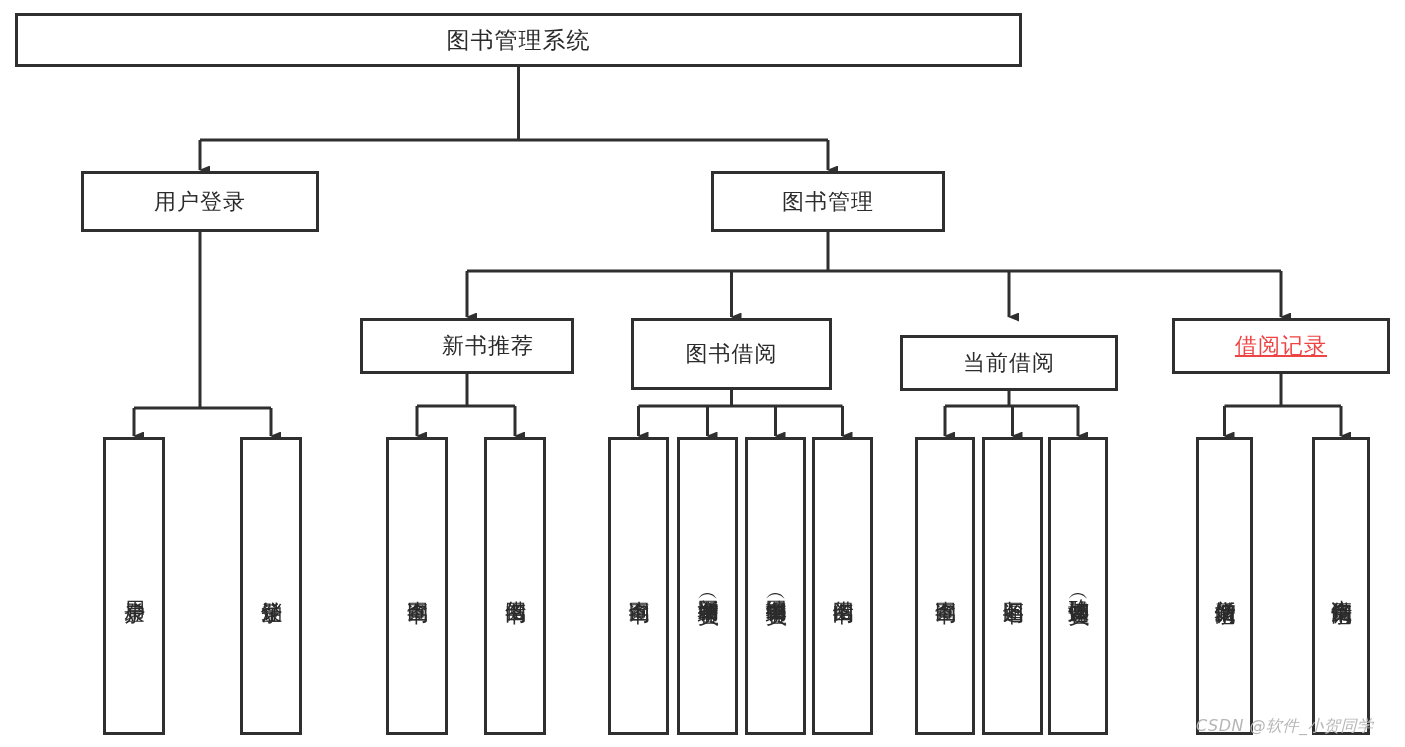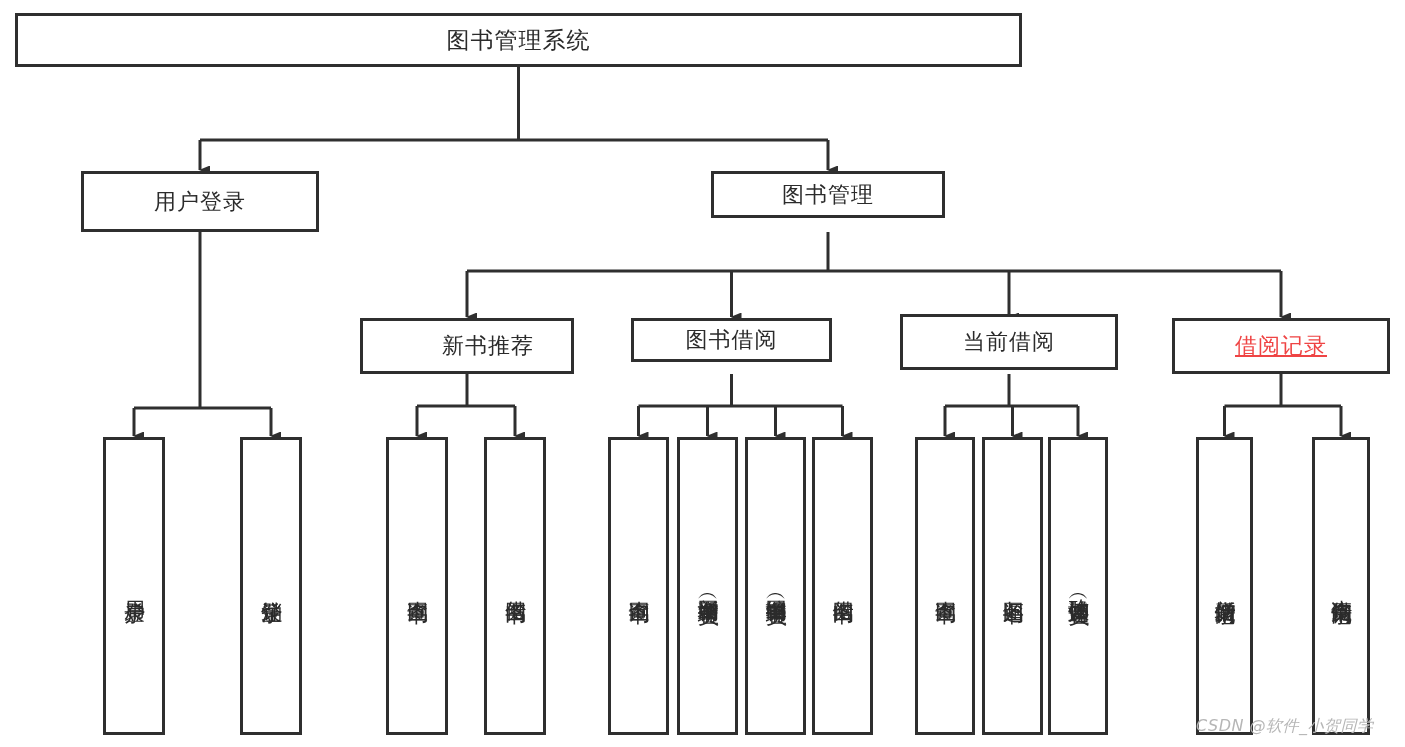--- a/index.html
+++ b/index.html
@@ -111,30 +111,30 @@
         <line x1="1341" y1="406" x2="1341" y2="436" stroke="#2f2f2f" stroke-width="3" marker-end="url(#arrowhead)"></line>
       </g>
   </svg>
   <div id="node-layer">
       <div class="node-box node-root" style="left: 15px; top: 13px; width: 1007px; height: 54px; border-color: rgb(47, 47, 47); background: rgb(255, 255, 255); border-width: 3px;">
         <span class="node-label-h" style="color: rgb(43, 43, 43);">图书管理系统</span>
       </div>
       <div class="node-box" style="left: 81px; top: 171px; width: 238px; height: 61px; border-color: rgb(47, 47, 47); background: rgb(255, 255, 255); border-width: 3px;">
         <span class="node-label-h" style="color: rgb(43, 43, 43);">用户登录</span>
       </div>
-      <div class="node-box" style="left: 711px; top: 171px; width: 234px; height: 47px; border-color: rgb(47, 47, 47); background: rgb(255, 255, 255); border-width: 3px;">
+      <div class="node-box" style="left: 711px; top: 171px; width: 234px; height: 61px; border-color: rgb(47, 47, 47); background: rgb(255, 255, 255); border-width: 3px;">
         <span class="node-label-h" style="color: rgb(43, 43, 43);">图书管理</span>
       </div>
       <div class="node-box" style="left: 360px; top: 318px; width: 214px; height: 56px; border-color: rgb(47, 47, 47); background: rgb(255, 255, 255); border-width: 3px; padding-left: 42px;">
         <span class="node-label-h" style="color: rgb(43, 43, 43);">新书推荐</span>
       </div>
-      <div class="node-box" style="left: 631px; top: 318px; width: 201px; height: 44px; border-color: rgb(47, 47, 47); background: rgb(255, 255, 255); border-width: 3px;">
+      <div class="node-box" style="left: 631px; top: 318px; width: 201px; height: 72px; border-color: rgb(47, 47, 47); background: rgb(255, 255, 255); border-width: 3px;">
         <span class="node-label-h" style="color: rgb(43, 43, 43);">图书借阅</span>
       </div>
-      <div class="node-box" style="left: 900px; top: 314px; width: 218px; height: 56px; border-color: rgb(47, 47, 47); background: rgb(255, 255, 255); border-width: 3px;">
+      <div class="node-box" style="left: 900px; top: 335px; width: 218px; height: 56px; border-color: rgb(47, 47, 47); background: rgb(255, 255, 255); border-width: 3px;">
         <span class="node-label-h" style="color: rgb(43, 43, 43);">当前借阅</span>
       </div>
       <div class="node-box" style="left: 1172px; top: 318px; width: 218px; height: 56px; border-color: rgb(47, 47, 47); background: rgb(255, 255, 255); border-width: 3px;">
         <span class="node-label-h" style="color: #ef4444; text-decoration: underline;">借阅记录</span>
       </div>
       <div class="node-box" style="left: 103px; top: 437px; width: 62px; height: 298px; border-color: rgb(47, 47, 47); background: rgb(255, 255, 255); border-width: 3px;">
         <span class="node-label-v" style="color: rgb(43, 43, 43);">用户登录</span>
       </div>
       <div class="node-box" style="left: 240px; top: 437px; width: 62px; height: 298px; border-color: rgb(47, 47, 47); background: rgb(255, 255, 255); border-width: 3px;">
         <span class="node-label-v" style="color: rgb(43, 43, 43);">注销登录</span>

